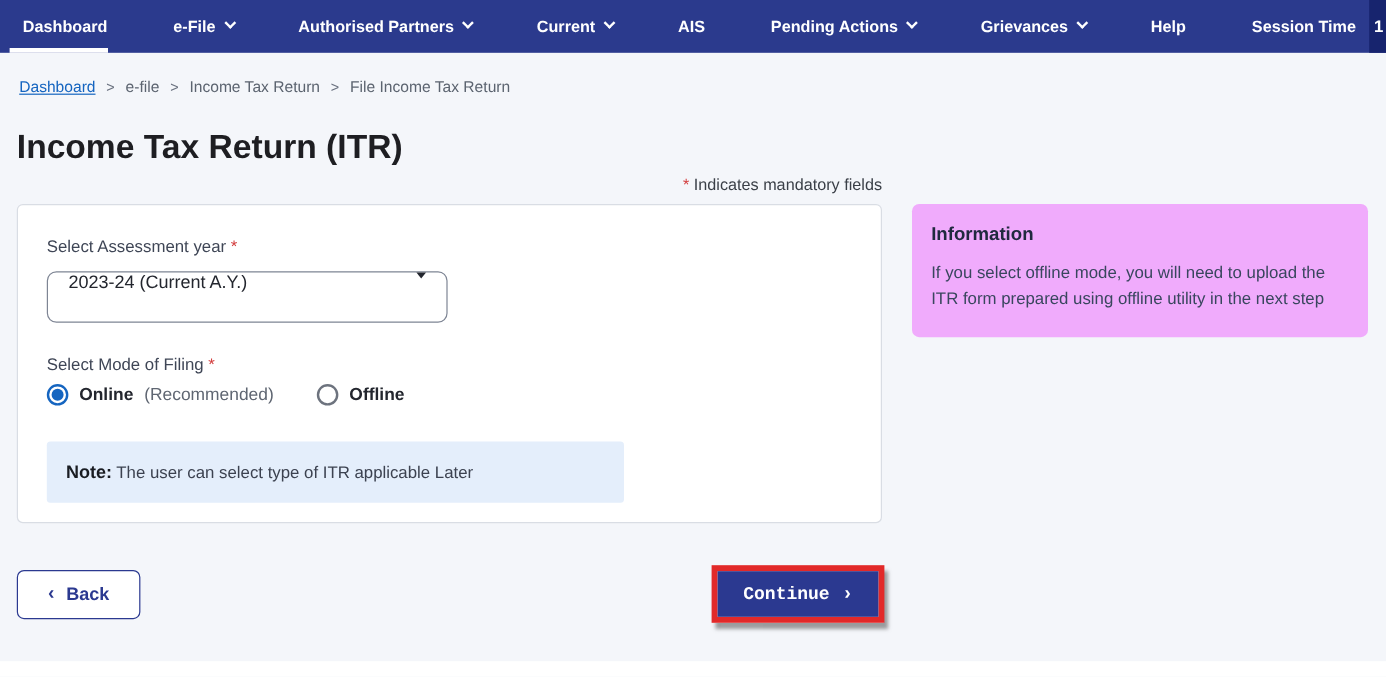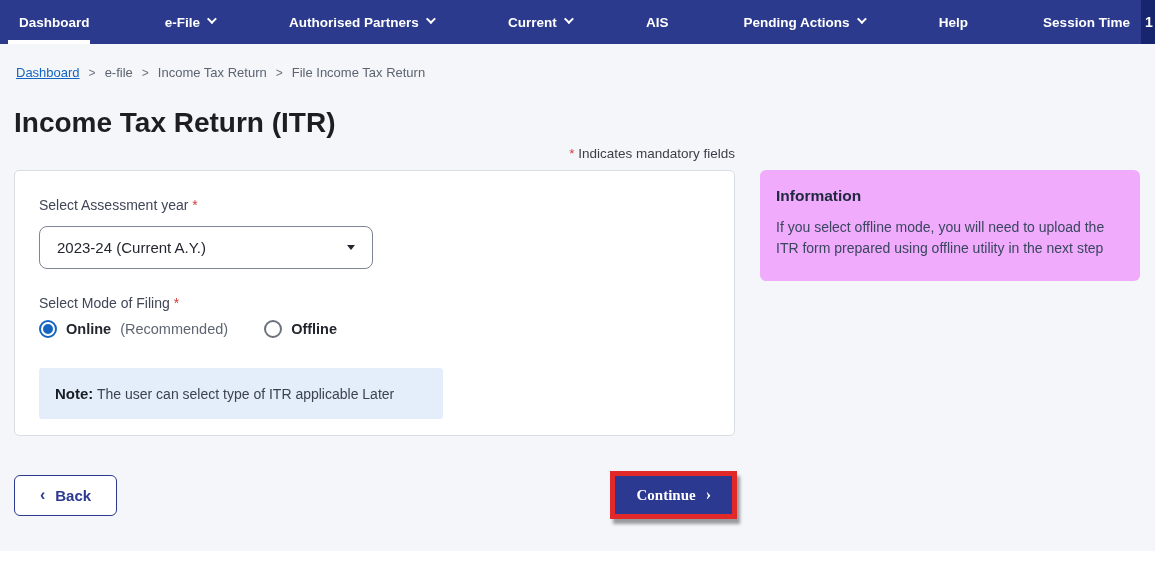--- a/index.html
+++ b/index.html
@@ -116,21 +116,21 @@
   }
   .field-label { font-size:14px; color:#3f4656; }
   .select-box {
     margin-top:13px;
     width:334px;
     height:43px;
     background:#fff;
     border:1px solid #7e8594;
     border-radius:8px;
     display:flex;
-    align-items:center;
+    align-items:flex-start;
     justify-content:space-between;
     padding:0 17px;
     cursor:pointer;
   }
   .select-value { font-size:15px; color:#23262e; }
   .select-caret {
     width:0; height:0;
     border-left:4px solid transparent;
     border-right:4px solid transparent;
     border-top:5px solid #23262e;
@@ -144,21 +144,21 @@
     display:flex; align-items:center; justify-content:center;
     flex:none;
   }
   .radio-circle.on { border:2px solid #1565c0; }
   .radio-circle.on .dot { width:10px; height:10px; border-radius:50%; background:#1565c0; }
   .radio-circle.off { border:2px solid #6d737e; }
   .radio-label { font-size:14.5px; font-weight:bold; color:#23262e; }
   .radio-suffix { font-size:14.5px; color:#5f6672; }
   .note-box {
     margin-top:30px;
-    width:404px;
+    width:481px;
     background:#e4eefb;
     border-radius:3px;
     padding:17px 16px;
     font-size:14px;
     color:#3c4250;
   }
   .note-prefix { font-weight:bold; color:#191c22; font-size:15px; }
 
   .info-panel {
     width:380px;
@@ -194,21 +194,21 @@
   .chev { font-size:16px; line-height:1; }
   .continue-wrap {
     border:5px solid #e22929;
     box-shadow:3px 5px 3px rgba(80,80,80,0.55);
   }
   .continue-btn {
     height:38px;
     background:#2b3990;
     border:none;
     color:#fff;
-    font-family:Liberation Serif, serif;
+    font-family:Liberation Mono, monospace;
     font-size:15px;
     font-weight:bold;
     display:flex; align-items:center; justify-content:center;
     gap:10px;
     padding:0 21px;
     cursor:pointer;
   }
   .bottom-strip {
     position:absolute;
     left:0; right:0; bottom:0;
@@ -234,20 +234,24 @@
     </div>
     <div class="nav-item">
       <span>Current</span>
       <span class="caret-down"></span>
     </div>
     <div class="nav-item">
       <span>AIS</span>
     </div>
     <div class="nav-item">
       <span>Pending Actions</span>
+      <span class="caret-down"></span>
+    </div>
+    <div class="nav-item">
+      <span>Grievances</span>
       <span class="caret-down"></span>
     </div>
     <div class="nav-item">
       <span>Help</span>
     </div>
     <div class="session">
       <span>Session Time</span>
       <span class="timer-box">
         <span>1</span>
       </span>

